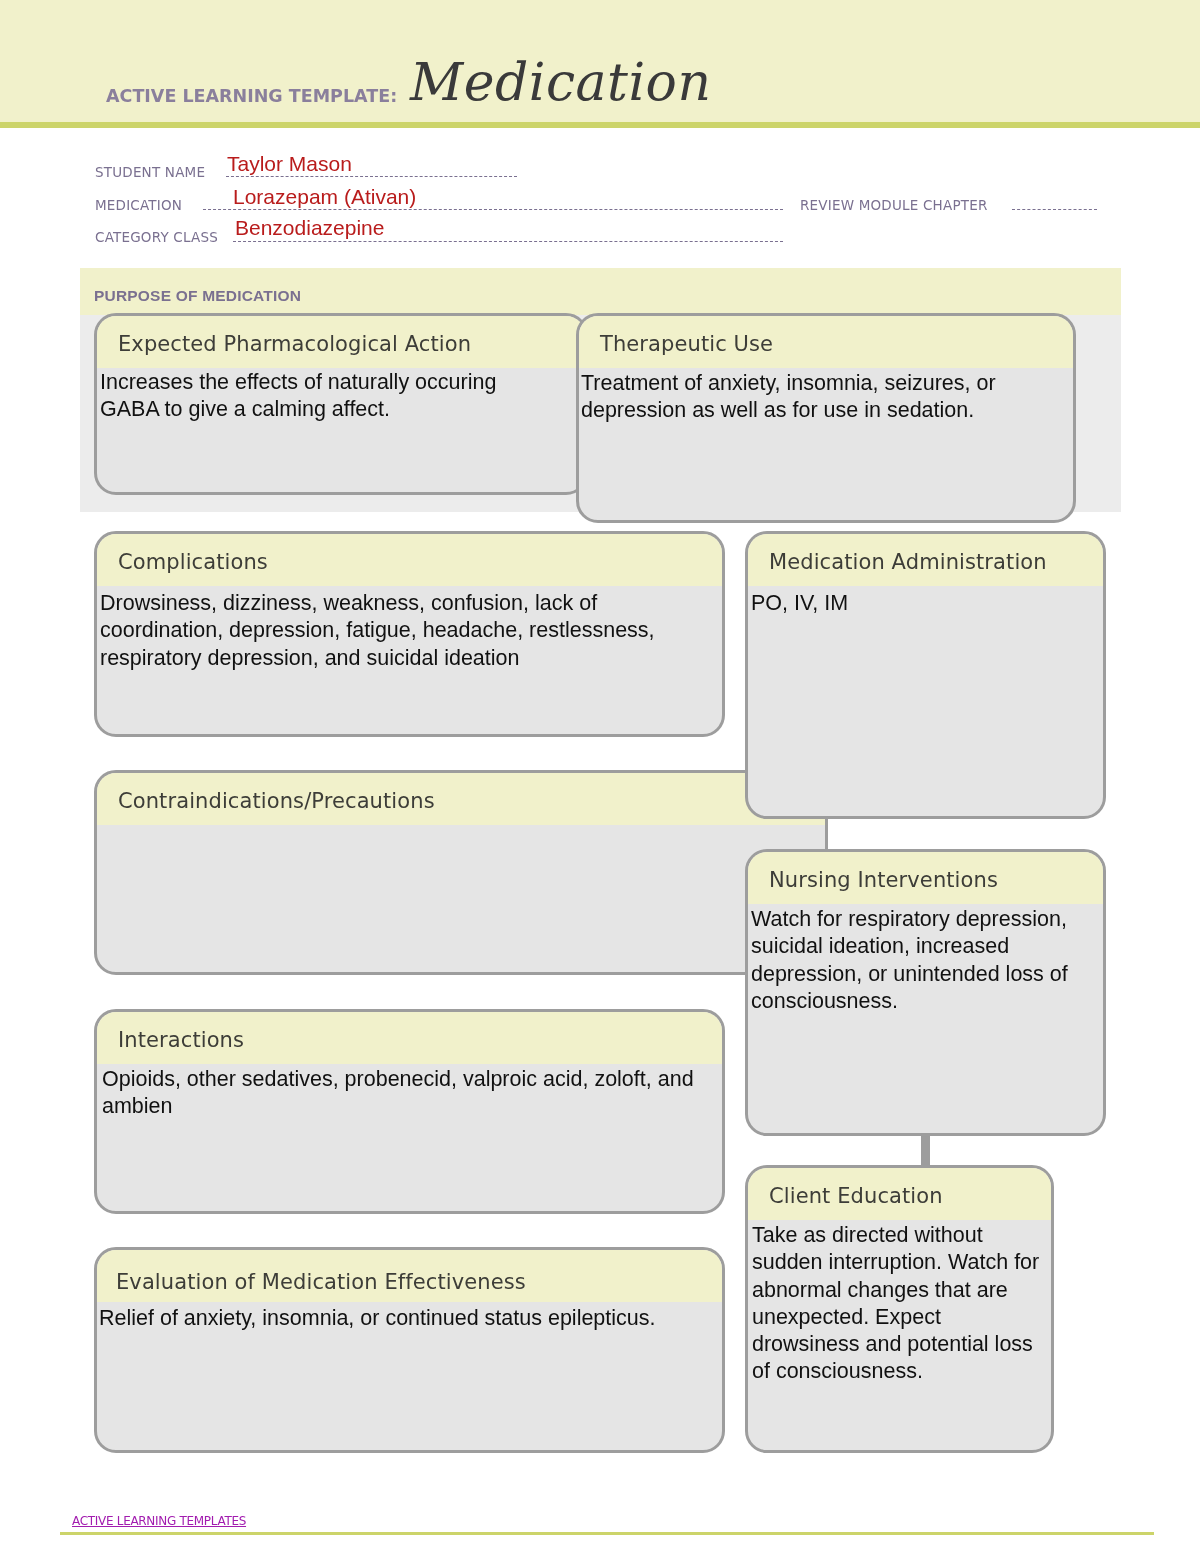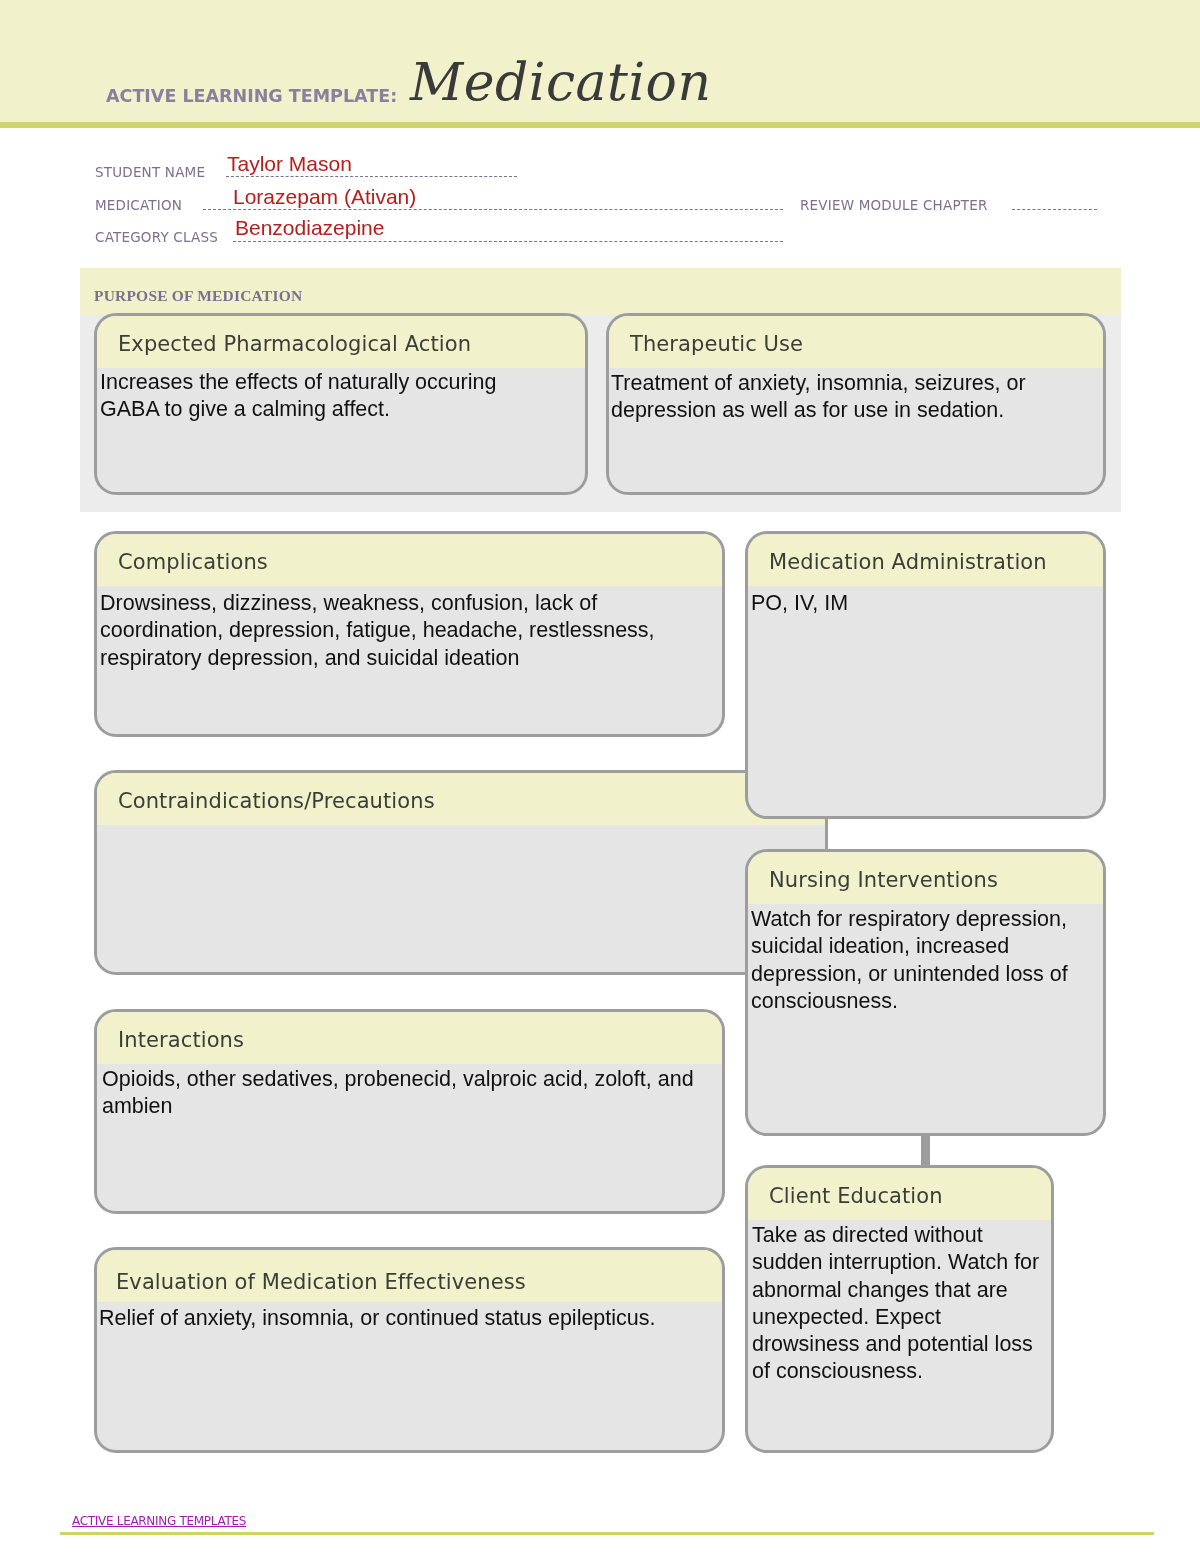--- a/index.html
+++ b/index.html
@@ -43,21 +43,21 @@
     .purpose-panel {
       position: absolute; left: 80px; top: 268px; width: 1041px; height: 244px;
       background: #ececec;
     }
     .purpose-band {
       position: absolute; left: 0; top: 0; width: 1041px; height: 47px;
       background: #f1f1cb;
     }
     .purpose-label {
       position: absolute; left: 14px; top: 19px;
-      font-family: Liberation Serif, serif; font-size: 15.5px; font-weight: bold;
+      font-family: Liberation Sans, sans-serif; font-size: 15.5px; font-weight: bold;
       color: #7a7090; letter-spacing: 0.2px;
     }
 
     .card {
       position: absolute; background: #e5e5e5; border: 3px solid #9d9d9d;
       border-radius: 22px; overflow: hidden;
     }
     .card-head {
       position: absolute; left: 0; top: 0; right: 0; height: 52px;
       background: #f1f1cb;
@@ -124,21 +124,21 @@
   <div class="purpose-band"></div>
   <div class="purpose-label">PURPOSE OF MEDICATION</div>
 </div>
 
 <div class="card" style="left:94px; top:313px; width:494px; height:182px;">
   <div class="card-head"></div>
   <div class="card-title">Expected Pharmacological Action</div>
   <div class="card-body" style="top:53px; padding-right:40px;">Increases the effects of naturally occuring GABA to give a calming affect.</div>
 </div>
 
-<div class="card" style="left:606px; top:313px; width:500px; height:182px;">
+<div class="card" style="left:576px; top:313px; width:500px; height:210px;">
   <div class="card-head"></div>
   <div class="card-title">Therapeutic Use</div>
   <div class="card-body" style="top:54px; left:2px; padding-right:30px;">Treatment of anxiety, insomnia, seizures, or depression as well as for use in sedation.</div>
 </div>
 
 <div class="card" style="left:94px; top:531px; width:631px; height:206px;">
   <div class="card-head"></div>
   <div class="card-title">Complications</div>
   <div class="card-body" style="top:56px;">Drowsiness, dizziness, weakness, confusion, lack of coordination, depression, fatigue, headache, restlessness, respiratory depression, and suicidal ideation</div>
 </div>

